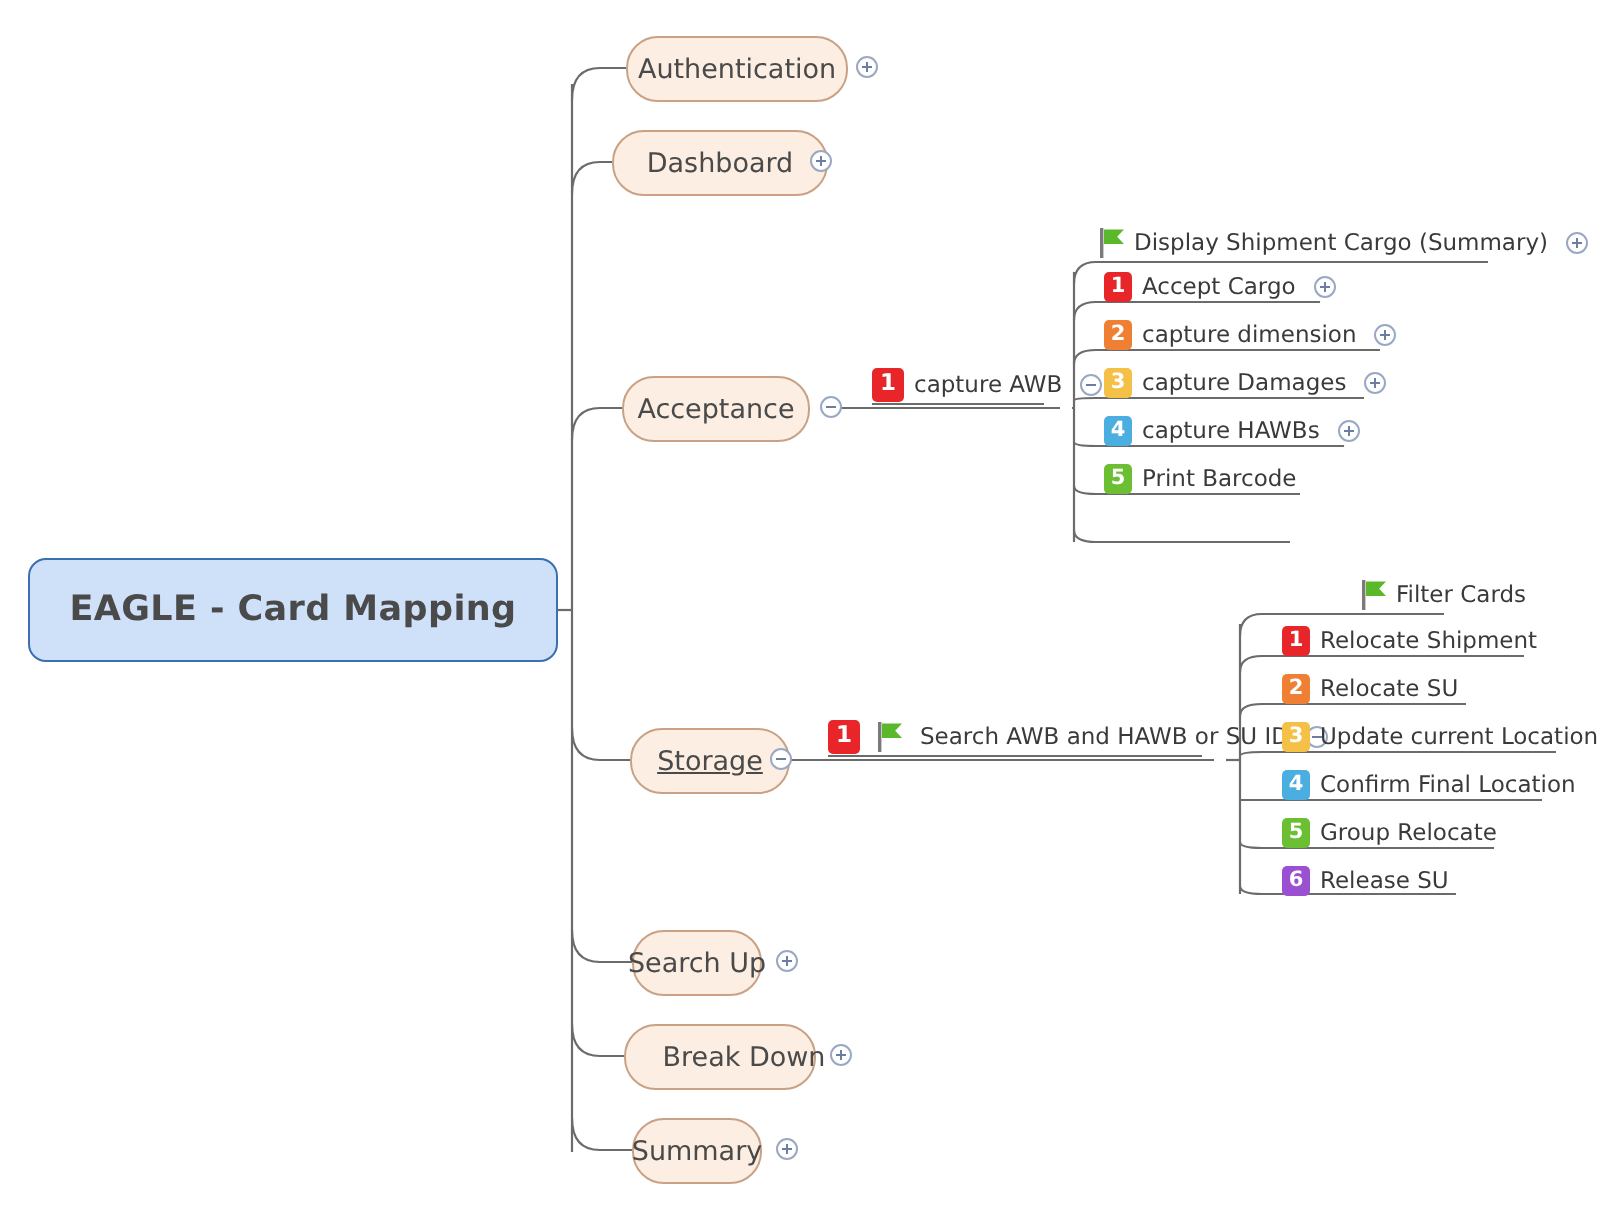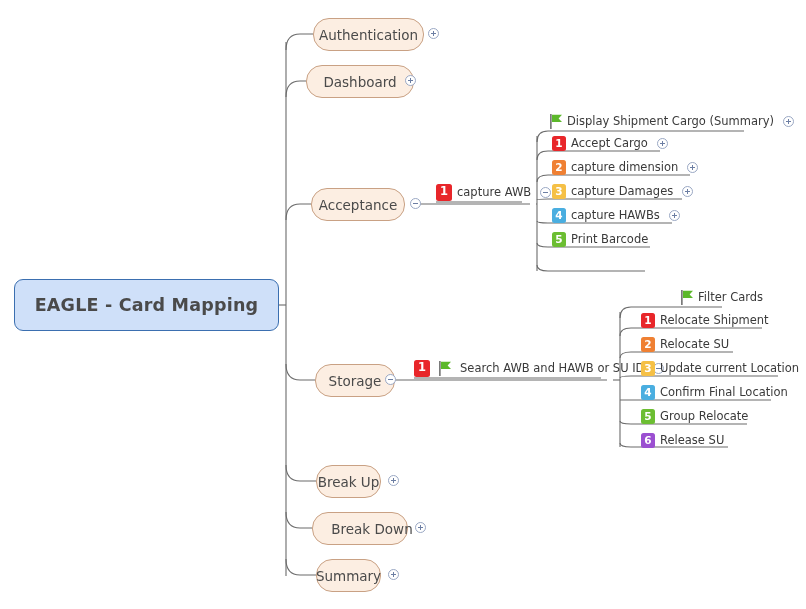--- a/index.html
+++ b/index.html
@@ -127,27 +127,27 @@
   <div class="branch-node" style="left:306px;top:65px;width:108px;">
     <span>Dashboard</span>
   </div>
   <div class="toggle abs" style="left:405px;top:75px;"></div>
 
   <div class="branch-node" style="left:311px;top:188px;width:94px;padding-left:12px;">
     <span>Acceptance</span>
   </div>
   <div class="toggle minus abs" style="left:410px;top:198px;"></div>
 
-  <div class="branch-node" style="left:315px;top:364px;width:80px;">
+  <div class="branch-node" style="left:315px;top:364px;width:80px;text-decoration:underline;">
     <span>Storage</span>
   </div>
   <div class="toggle minus abs" style="left:385px;top:374px;"></div>
 
   <div class="branch-node" style="left:316px;top:465px;width:65px;">
-    <span>Break Up</span>
+    <span>Search Up</span>
   </div>
   <div class="toggle abs" style="left:388px;top:475px;"></div>
 
   <div class="branch-node" style="left:312px;top:512px;width:96px;padding-left:36px;">
     <span>Break Down</span>
   </div>
   <div class="toggle abs" style="left:415px;top:522px;"></div>
 
   <div class="branch-node" style="left:316px;top:559px;width:65px;">
     <span>Summary</span>

